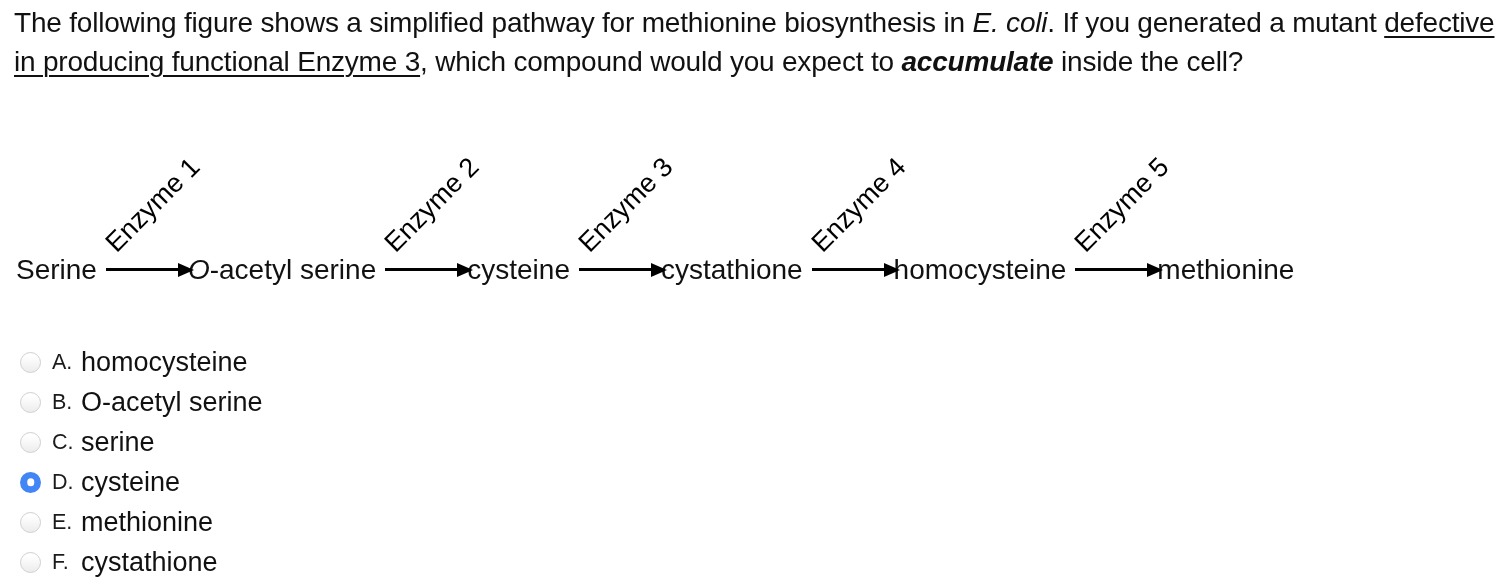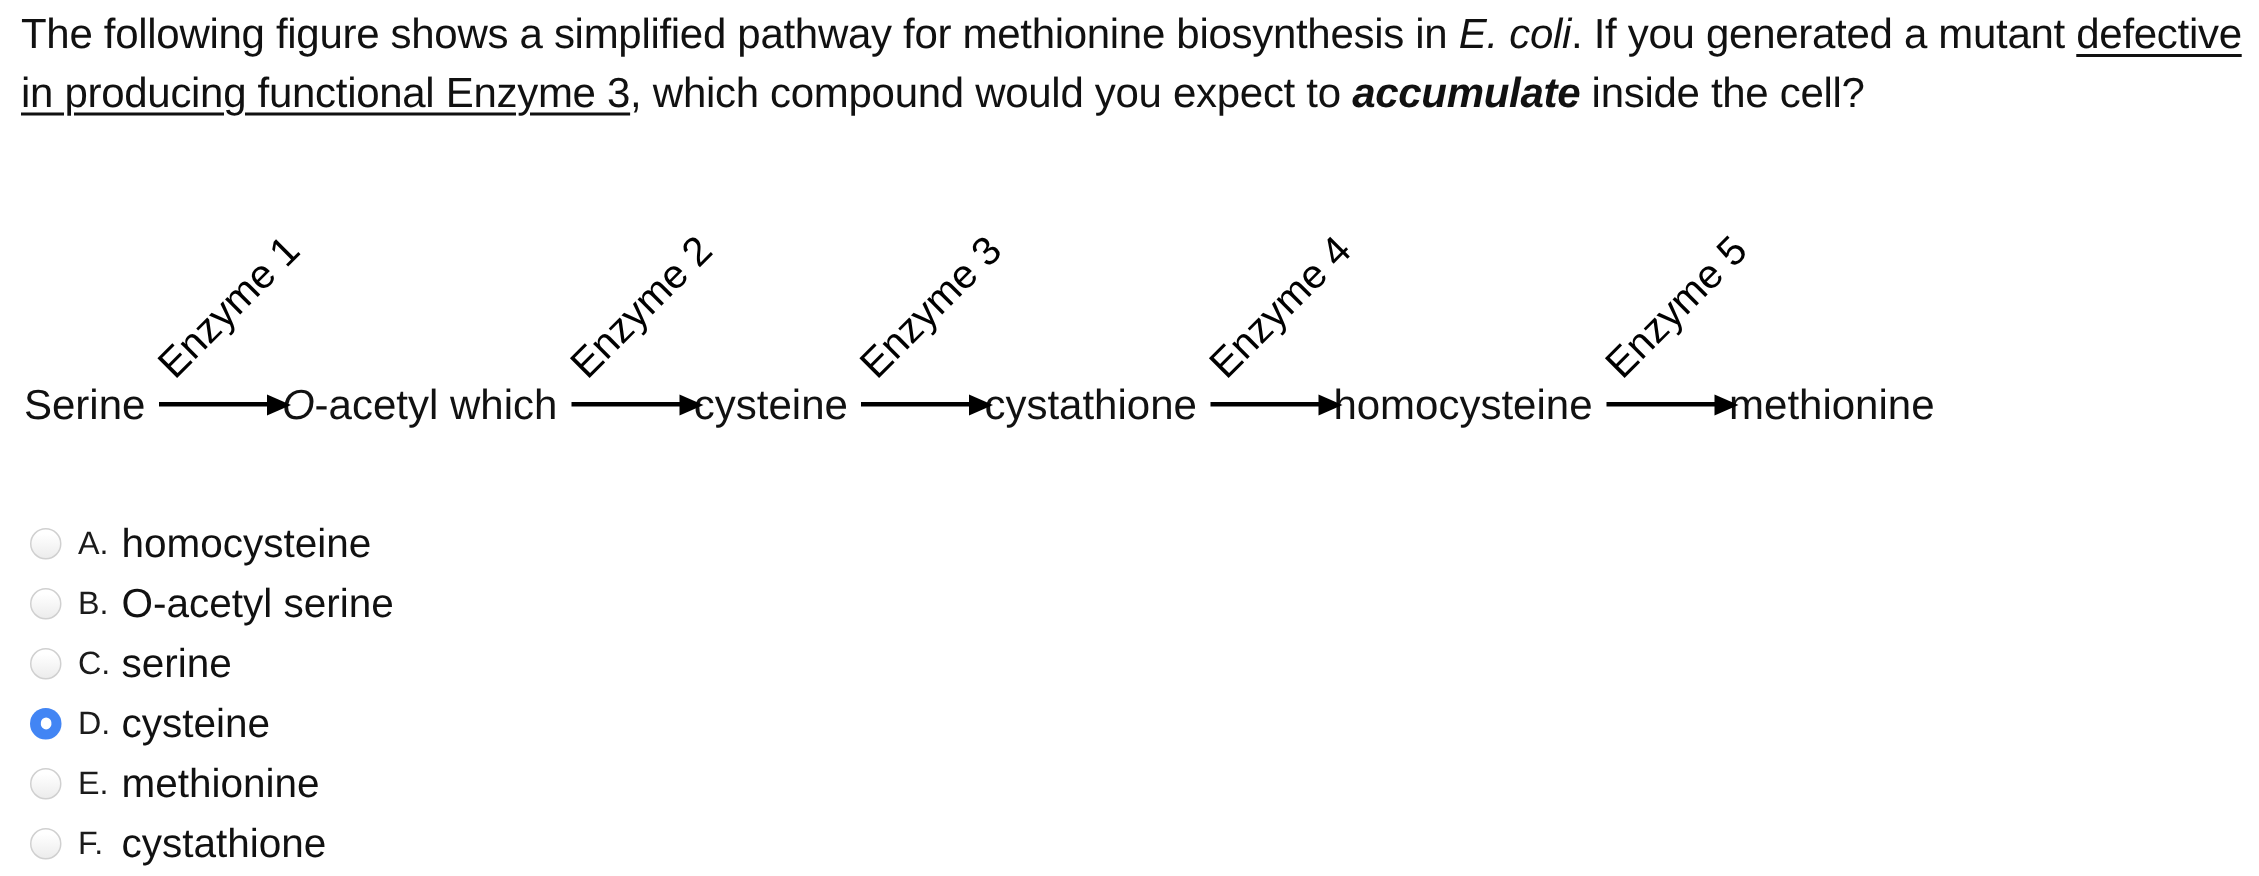--- a/index.html
+++ b/index.html
@@ -131,21 +131,21 @@
 
 <div class="question">
   <span>The following figure shows a simplified pathway for methionine biosynthesis in </span><i>E. coli</i><span>. If you generated a mutant </span><span class="u">defective in producing functional Enzyme 3</span><span>, which compound would you expect to </span><span class="em-strong">accumulate</span><span> inside the cell?</span>
 </div>
 
 <div class="pathway-row">
   <span class="compound">Serine</span>
   <span class="arrow">
       <span class="enzyme">Enzyme 1</span>
     </span>
-  <span class="compound"><i>O</i><span>-acetyl which</span></span>
+  <span class="compound"><i>O</i><span>-acetyl serine</span></span>
   <span class="arrow">
       <span class="enzyme">Enzyme 2</span>
     </span>
   <span class="compound">cysteine</span>
   <span class="arrow">
       <span class="enzyme">Enzyme 3</span>
     </span>
   <span class="compound">cystathione</span>
   <span class="arrow">
       <span class="enzyme">Enzyme 4</span>

